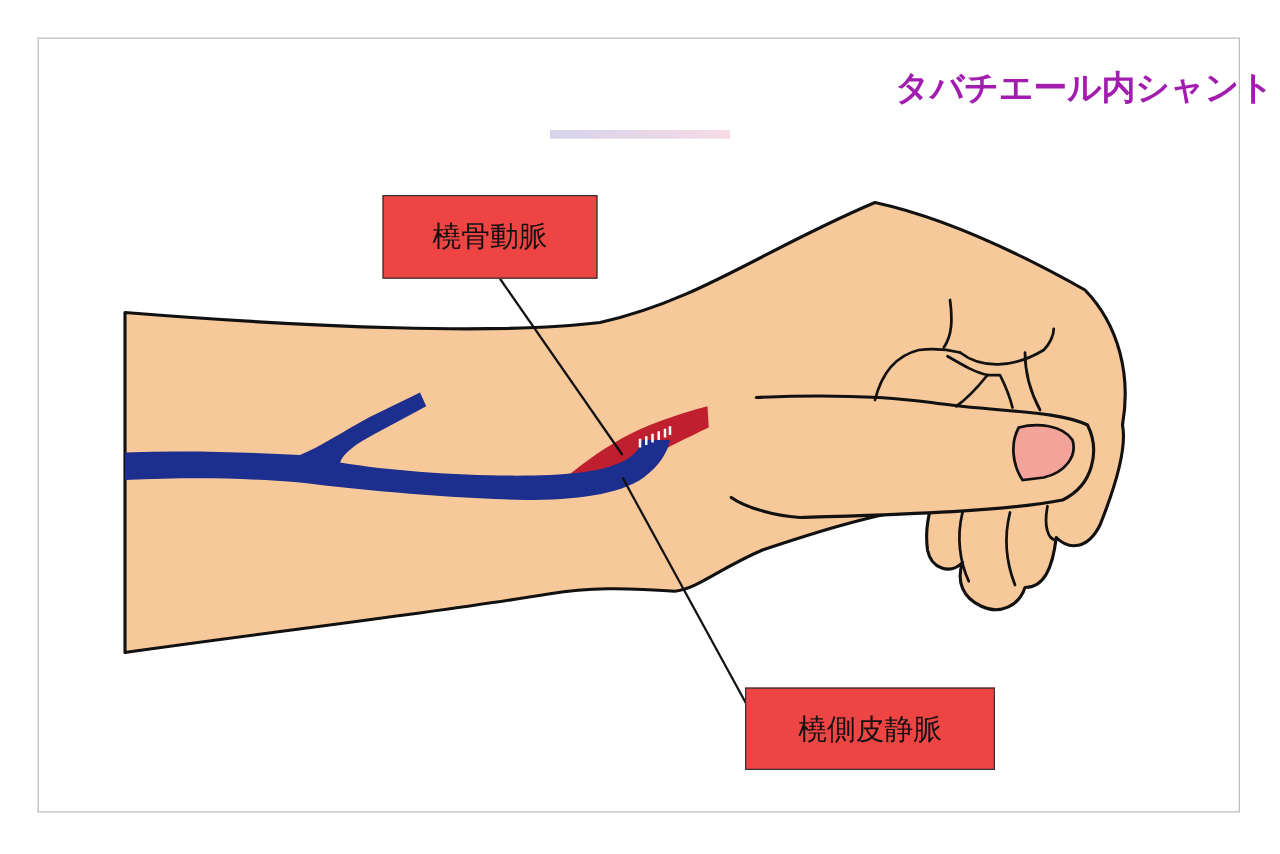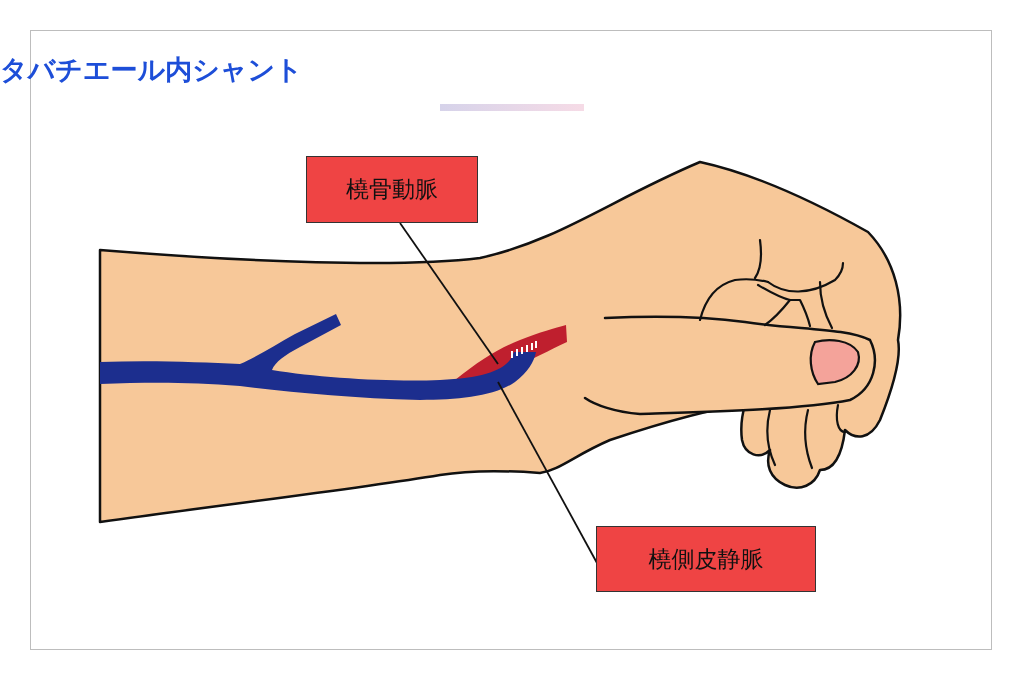--- a/index.html
+++ b/index.html
@@ -1,23 +1,23 @@
 <!DOCTYPE html>
 <html><head>
 <meta charset="utf-8">
 <style>
   html, body { margin:0; padding:0; background:#ffffff; }
   body { width:1024px; height:683px; position:relative; overflow:hidden; font-family:"DejaVu Sans", sans-serif; }
   .frame { position:absolute; left:30px; top:30px; width:962px; height:620px; border:1.5px solid #bdbdbd; box-sizing:border-box; background:#fff; }
-  .title { position:absolute; left:0; top:52px; width:1019px; text-align:left; font-family:"DejaVu Serif", serif; font-weight:bold; font-size:27px; color:#1d4ed8; letter-spacing:0px; }
+  .title { position:absolute; left:0; top:52px; width:1019px; text-align:right; font-family:"DejaVu Serif", serif; font-weight:bold; font-size:27px; color:#a21caf; letter-spacing:0px; }
   .title-bar { position:absolute; left:440px; top:104px; width:144px; height:7px; background:linear-gradient(to right,#d6d3ea,#f6dbe6); }
   svg.art { position:absolute; left:0; top:0; }
   .label { position:absolute; border:1.5px solid #333; background:#ef4444; box-sizing:border-box; font-family:"DejaVu Sans", sans-serif; font-size:23px; color:#111; display:flex; align-items:center; justify-content:center; }
   .label-artery { left:306px; top:156px; width:172px; height:67px; }
-  .label-vein { left:596px; top:526px; width:220px; height:66px; }
+  .label-vein { left:596px; top:550px; width:200px; height:66px; }
 </style>
 </head>
 <body>
 
 <div class="frame"></div>
 
 <div class="title">タバチエール内シャント</div>
 <div class="title-bar"></div>
 
 <svg class="art" width="1024" height="683" viewBox="0 0 1024 683">

